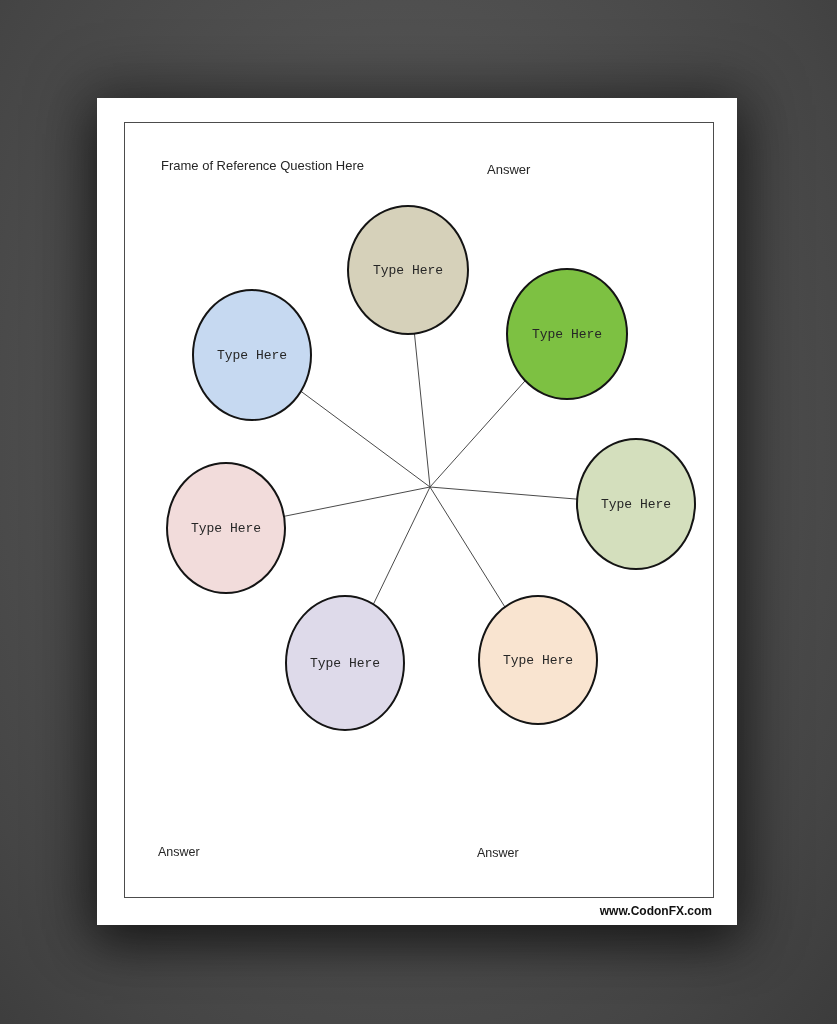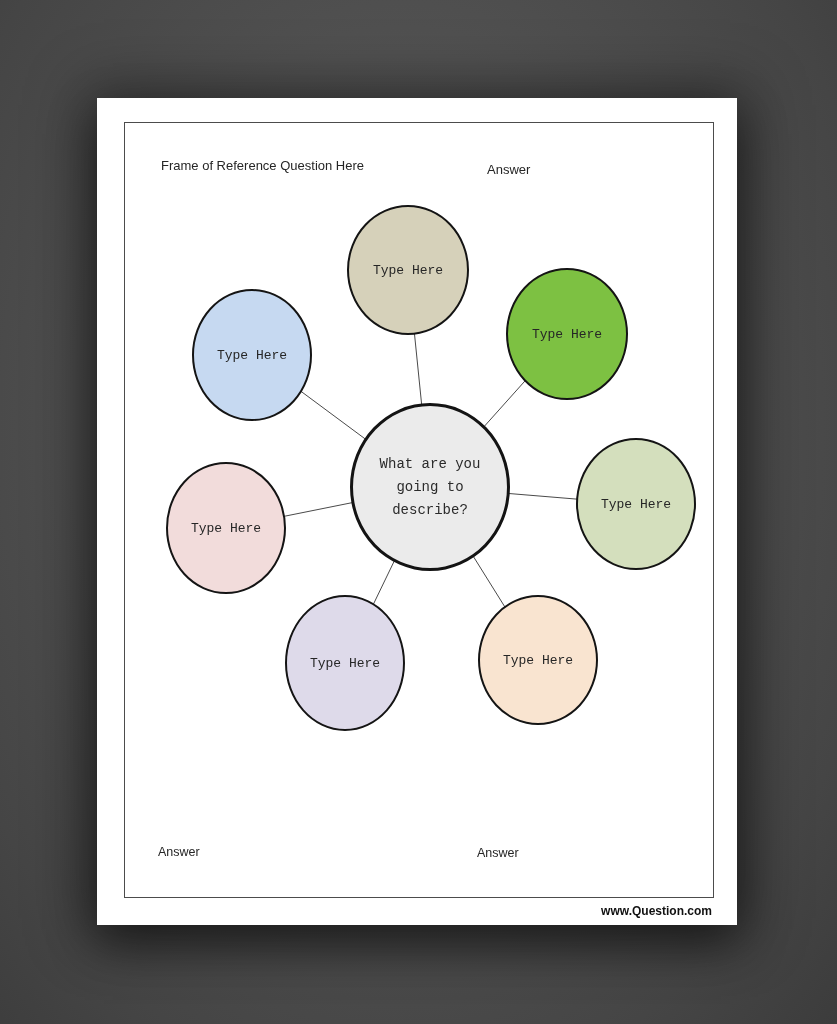--- a/index.html
+++ b/index.html
@@ -133,24 +133,21 @@
     </div>
 
     <div class="node n-left" style="background-color: rgb(242, 220, 219);">
       <span class="node-label">Type Here</span>
     </div>
 
     <div class="node n-topleft" style="background-color: rgb(198, 217, 241);">
       <span class="node-label">Type Here</span>
     </div>
 
-    <div class="node center-node n-center" style="background-color: rgb(235, 235, 235);">
-      <span class="node-label">What are you going to describe?</span>
-    </div>
 
     <div class="page-text answer-bottom-left">Answer</div>
 
     <div class="page-text answer-bottom-center">Answer</div>
 
-    <div class="website">www.Question.com</div>
+    <div class="website">www.CodonFX.com</div>
 
   </div>
 </div>
 
 </body></html>

